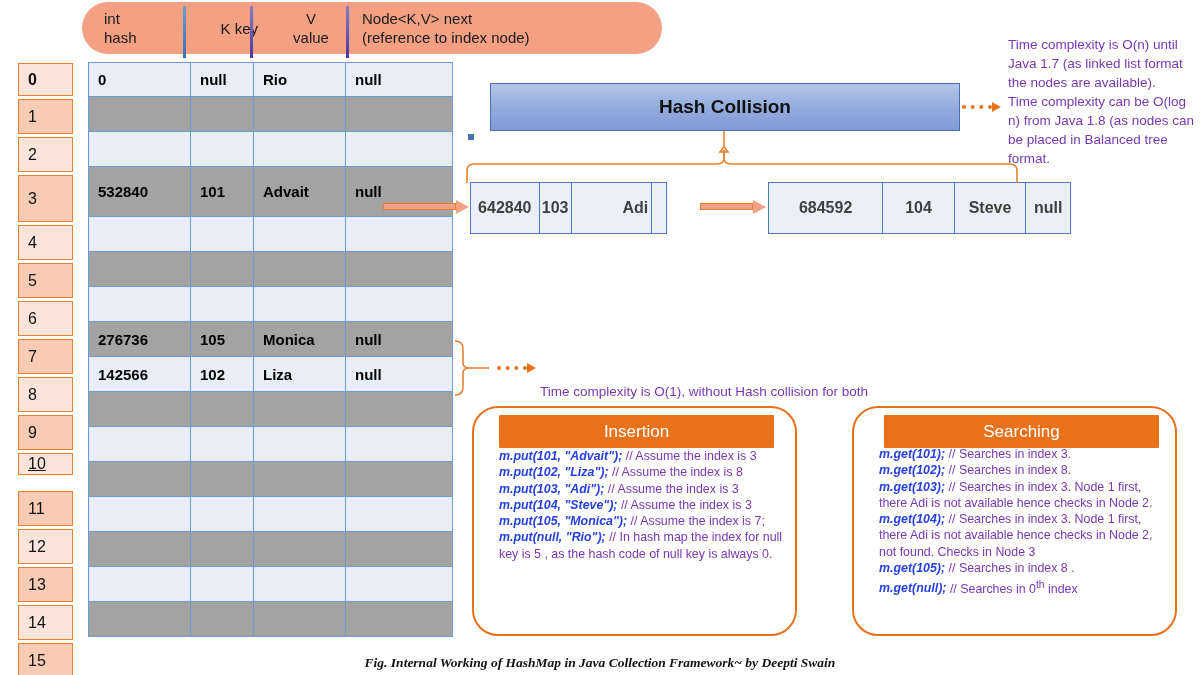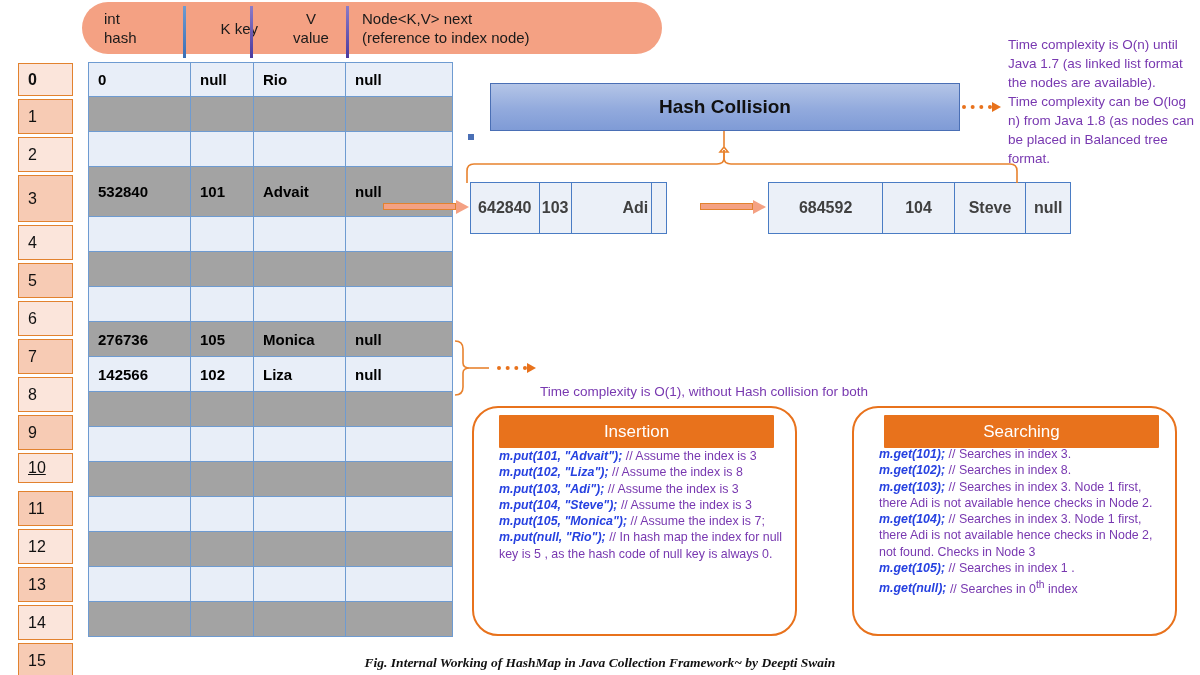--- a/index.html
+++ b/index.html
@@ -134,21 +134,21 @@
     </div>
     <div class="idx-cell idx-odd" style="top: 339px; height: 35px;">
       <span>7</span>
     </div>
     <div class="idx-cell idx-even" style="top: 377px; height: 35px;">
       <span>8</span>
     </div>
     <div class="idx-cell idx-odd" style="top: 415px; height: 35px;">
       <span>9</span>
     </div>
-    <div class="idx-cell idx-even" style="top: 453px; height: 30px; text-decoration: underline;">
+    <div class="idx-cell idx-even" style="top: 453px; height: 22px; text-decoration: underline;">
       <span>10</span>
     </div>
     <div class="idx-cell idx-odd" style="top: 491px; height: 35px;">
       <span>11</span>
     </div>
     <div class="idx-cell idx-even" style="top: 529px; height: 35px;">
       <span>12</span>
     </div>
     <div class="idx-cell idx-odd" style="top: 567px; height: 35px;">
       <span>13</span>
@@ -323,18 +323,18 @@
     </div>
 </div>
 
 <div class="panel" style="left:852px;top:406px;width:325px;height:230px;">
   <div class="panel-title" style="left:30px;top:7px;width:275px;">Searching</div>
   <div class="panel-body" id="searching-body" style="left:25px;top:38px;width:290px;">
       <div><span class="code">m.get(101);</span><span> // Searches in index 3.</span></div>
       <div><span class="code">m.get(102);</span><span> // Searches in index 8.</span></div>
       <div><span class="code">m.get(103);</span><span> // Searches in index 3. Node 1 first, there Adi is not available hence checks in Node 2.</span></div>
       <div><span class="code">m.get(104);</span><span> // Searches in index 3. Node 1 first, there Adi is not available hence checks in Node 2, not found. Checks in Node 3</span></div>
-      <div><span class="code">m.get(105);</span><span> // Searches in index 1 .</span></div>
+      <div><span class="code">m.get(105);</span><span> // Searches in index 8 .</span></div>
       <div><span class="code">m.get(null);</span><span> // Searches in 0<sup>th</sup> index</span></div>
     </div>
 </div>
 
 <div class="abs" id="caption">Fig. Internal Working of HashMap in Java Collection Framework~ by Deepti Swain</div>
 
 </body></html>

